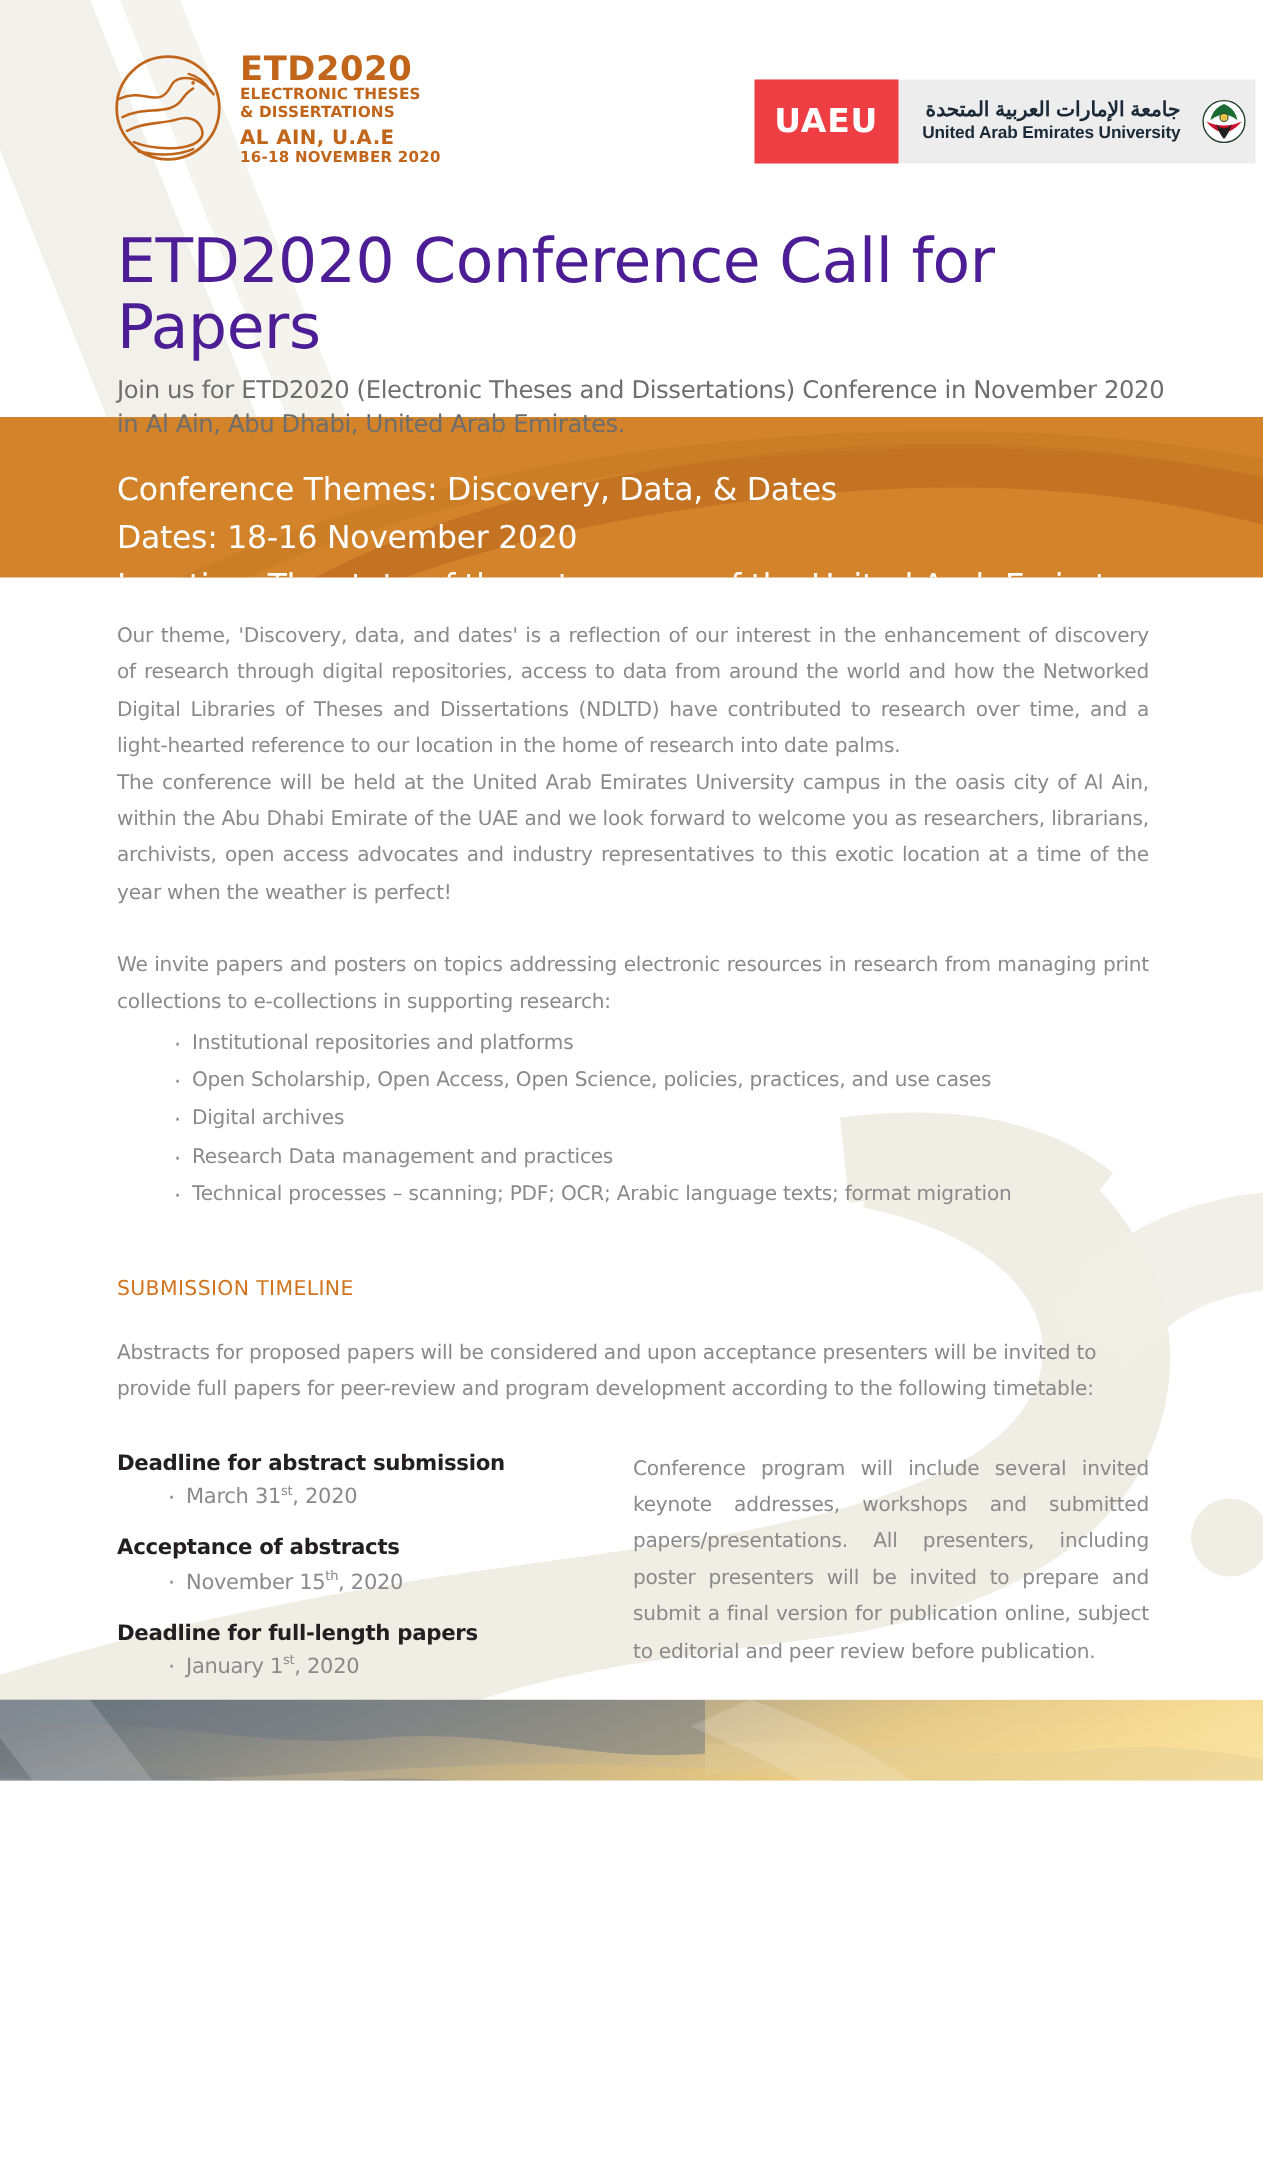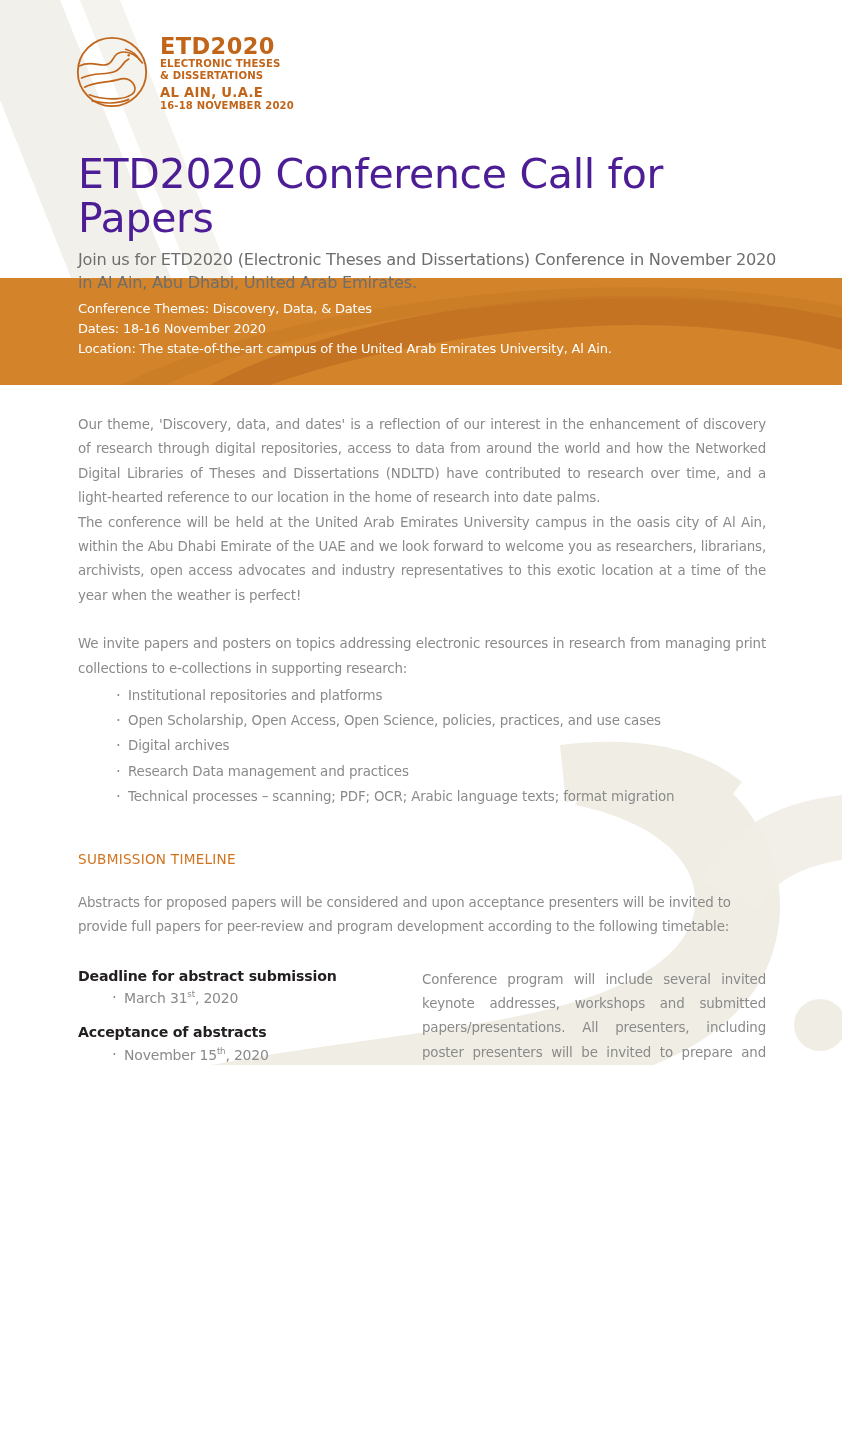--- a/index.html
+++ b/index.html
@@ -6,21 +6,21 @@
   html, body {
     width: 842px;
     height: 1443px;
     background: #ffffff;
     font-family: "Liberation Sans", sans-serif;
     overflow: hidden;
   }
   .poster {
     position: relative;
     width: 842px;
-    height: 1065px;
+    height: 1187px;
     background: #ffffff;
     overflow: hidden;
   }
 
   
   .wm-layer {
     position: absolute;
     inset: 0;
     pointer-events: none;
     z-index: 0;
@@ -142,24 +142,25 @@
     background: #D3832A;
     overflow: hidden;
     z-index: 2;
   }
   .banner .swoosh { position: absolute; inset: 0; }
   .banner-text {
     position: relative;
     z-index: 2;
     padding: 21px 0 0 78px;
     color: #ffffff;
-    font-size: 13px;
+    font-size: 21px;
     line-height: 1.52;
     font-family: "DejaVu Sans", sans-serif;
     letter-spacing: -0.2px;
+    margin-top: 12px;
   }
 
   
   .body-area {
     position: absolute;
     left: 78px; top: 413px;
     width: 688px;
     z-index: 3;
   }
   .para {
@@ -312,20 +313,38 @@
       <span class="etd-word">
         <span class="l1">ETD2020</span>
         <span class="etd-rule"></span>
         <span class="l2" style="display:block">ELECTRONIC THESES</span>
         <span class="l2" style="display:block">&amp; DISSERTATIONS</span>
         <span class="l3" style="display:block">AL AIN, U.A.E</span>
         <span class="l4" style="display:block">16-18 NOVEMBER 2020</span>
       </span>
     </div>
 
+    <div class="uaeu-logo">
+      <span class="uaeu-red">
+        <span class="mark">UAEU</span>
+      </span>
+      <span class="uaeu-text">
+        <span class="uaeu-ar">جامعة الإمارات العربية المتحدة</span>
+        <span class="uaeu-en">United Arab Emirates University</span>
+      </span>
+      <span class="uaeu-emblem">
+        <svg viewBox="0 0 40 40" width="36" height="36" xmlns="http://www.w3.org/2000/svg">
+          <circle cx="20" cy="20" r="15.5" fill="#ffffff" stroke="#1b3b22" stroke-width="1"></circle>
+          <path d="M20 7 C15 9, 11 13, 10 19 C14 16, 17 15, 20 15 C23 15, 26 16, 30 19 C29 13, 25 9, 20 7 Z" fill="#1b6b33"></path>
+          <path d="M7 20 C10 24, 14 27, 20 29 C26 27, 30 24, 33 20 C29 22, 25 23, 20 23 C15 23, 11 22, 7 20 Z" fill="#c8102e"></path>
+          <path d="M14 22 C16 27, 18 31, 20 33 C22 31, 24 27, 26 22 C24 24, 22 25, 20 25 C18 25, 16 24, 14 22 Z" fill="#222222"></path>
+          <circle cx="20" cy="17" r="3" fill="#e8c14a" stroke="#1b3b22" stroke-width="0.7"></circle>
+        </svg>
+      </span>
+    </div>
   </div>
 
   <div class="titleblock">
     <h1 class="main-title">ETD2020 Conference Call for Papers</h1>
     <div class="subtitle">
       <div>Join us for ETD2020 (Electronic Theses and Dissertations) Conference in November 2020</div>
       <div>in Al Ain, Abu Dhabi, United Arab Emirates.</div>
     </div>
   </div>
 

